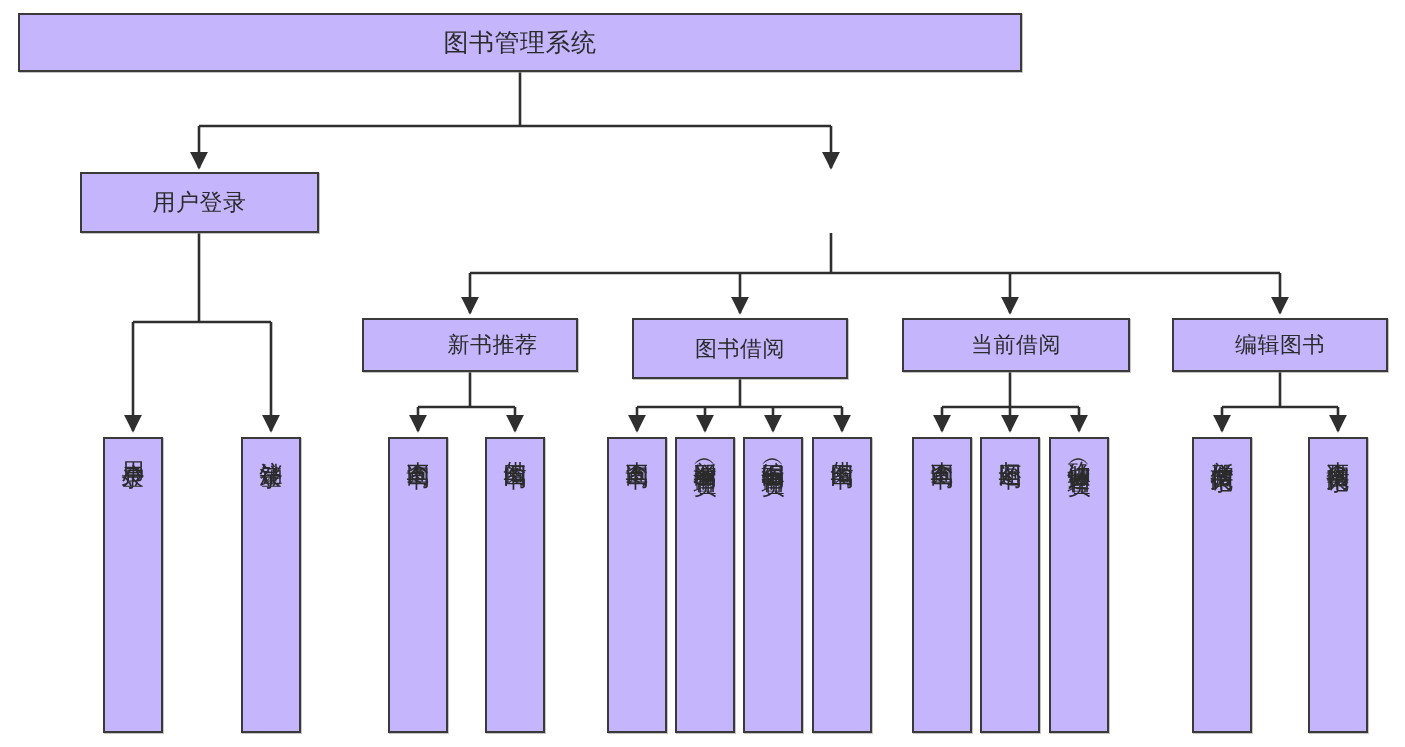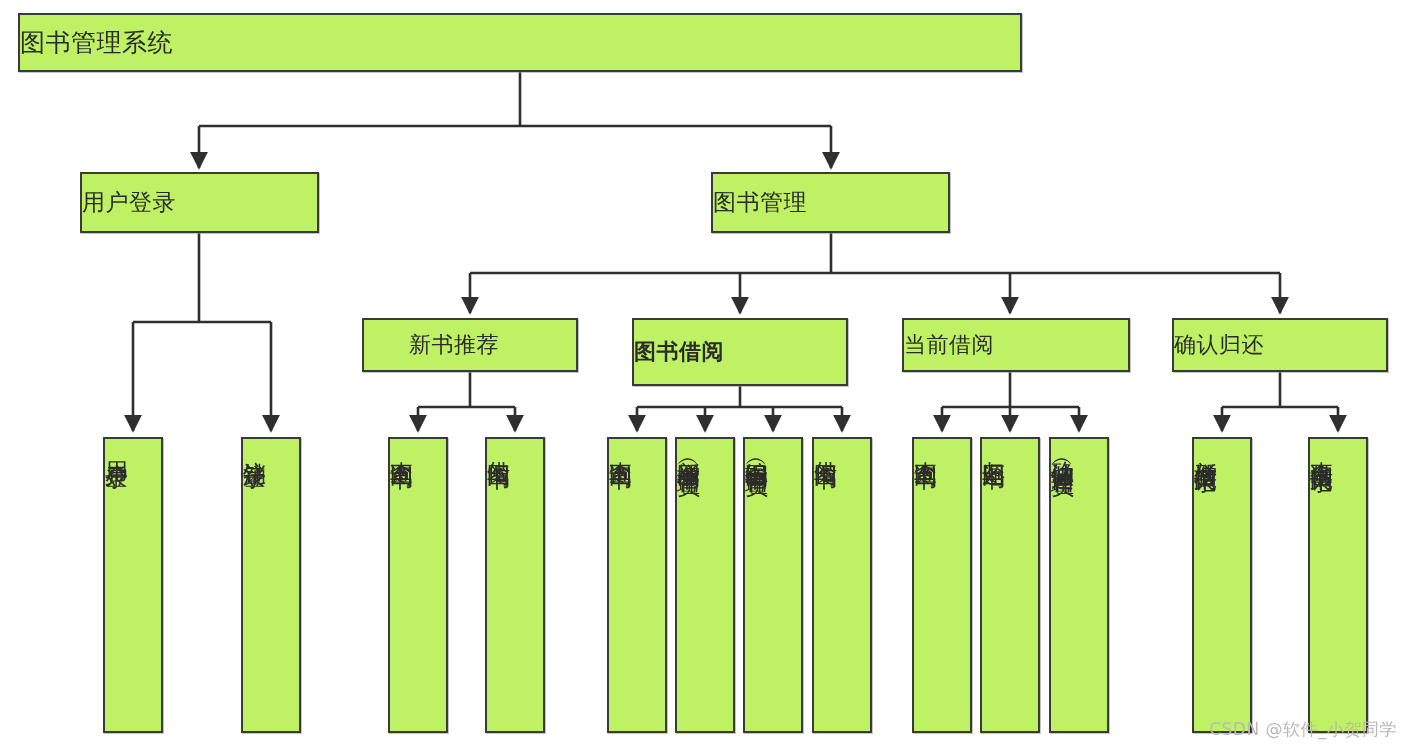--- a/index.html
+++ b/index.html
@@ -22,25 +22,25 @@
     position: absolute;
     left: 0;
     top: 0;
     width: 1405px;
     height: 747px;
     pointer-events: none;
   }
   .node {
     position: absolute;
     box-sizing: border-box;
-    background: #bef264;
+    background: #c4b5fd;
     border: 2.5px solid #3a3a3a;
     display: flex;
     align-items: center;
-    justify-content: flex-start;
+    justify-content: center;
     text-align: center;
     color: #2b2b2b;
     box-shadow: 1px 1px 0 rgba(150,150,150,0.55);
   }
   .node .cap {
     display: block;
     line-height: 1.18;
     letter-spacing: 0.5px;
   }
   
@@ -132,38 +132,35 @@
   </svg>
 
   <div class="node h lvl-root" style="left:18px; top:13px; width:1004px; height:59px;">
     <span class="cap">图书管理系统</span>
   </div>
 
   <div class="node h lvl-2" style="left:80px; top:172px; width:239px; height:61px;">
     <span class="cap">用户登录</span>
   </div>
 
-  <div class="node h lvl-2" style="left:711px; top:172px; width:239px; height:61px;">
-    <span class="cap">图书管理</span>
-  </div>
 
   <div class="node h lvl-3" style="left:362px; top:318px; width:216px; height:54px;padding-left:45px;">
     <span class="cap">新书推荐</span>
   </div>
 
-  <div class="node h lvl-3" style="left:632px; top:318px; width:216px; height:68px;font-weight:bold;">
+  <div class="node h lvl-3" style="left:632px; top:318px; width:216px; height:61px;">
     <span class="cap">图书借阅</span>
   </div>
 
   <div class="node h lvl-3" style="left:902px; top:318px; width:228px; height:54px;">
     <span class="cap">当前借阅</span>
   </div>
 
   <div class="node h lvl-3" style="left:1172px; top:318px; width:216px; height:54px;">
-    <span class="cap">确认归还</span>
+    <span class="cap">编辑图书</span>
   </div>
 
   <div class="node v lvl-4" style="left:103px; top:437px; width:60px; height:296px;">
     <span class="cap">用户登录</span>
   </div>
 
   <div class="node v lvl-4" style="left:241px; top:437px; width:60px; height:296px;">
     <span class="cap">注销登录</span>
   </div>
 
@@ -204,15 +201,14 @@
   </div>
 
   <div class="node v lvl-4" style="left:1192px; top:437px; width:60px; height:296px;">
     <span class="cap">新增借阅记录</span>
   </div>
 
   <div class="node v lvl-4" style="left:1308px; top:437px; width:60px; height:296px;">
     <span class="cap">查询借阅记录</span>
   </div>
 
-  <div id="watermark">CSDN @软件_小贺同学</div>
 
 </div>
 
 </body></html>

